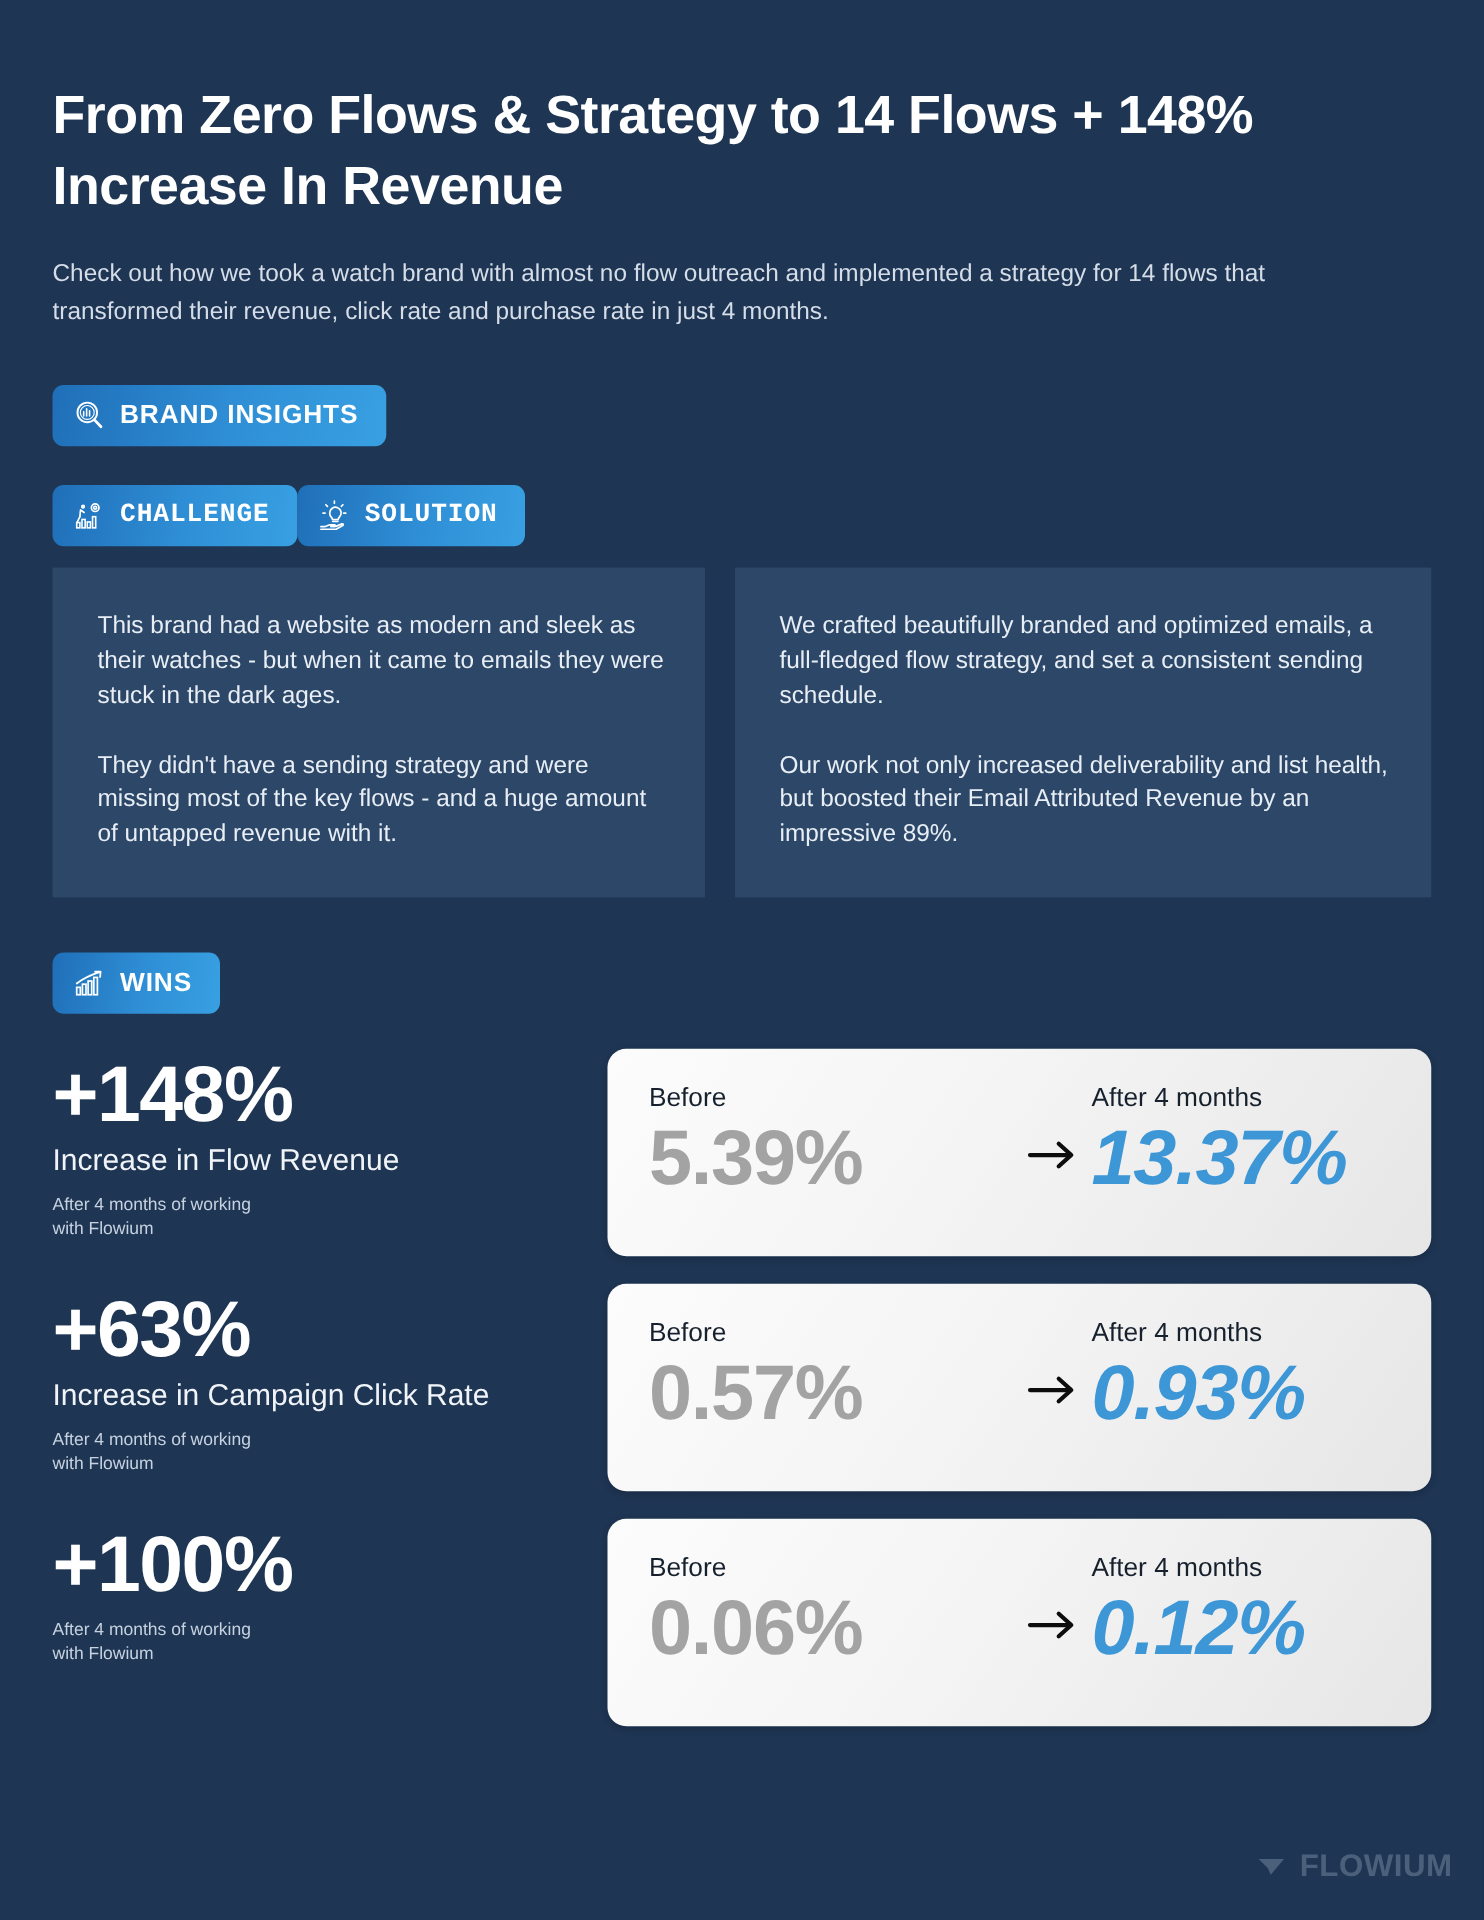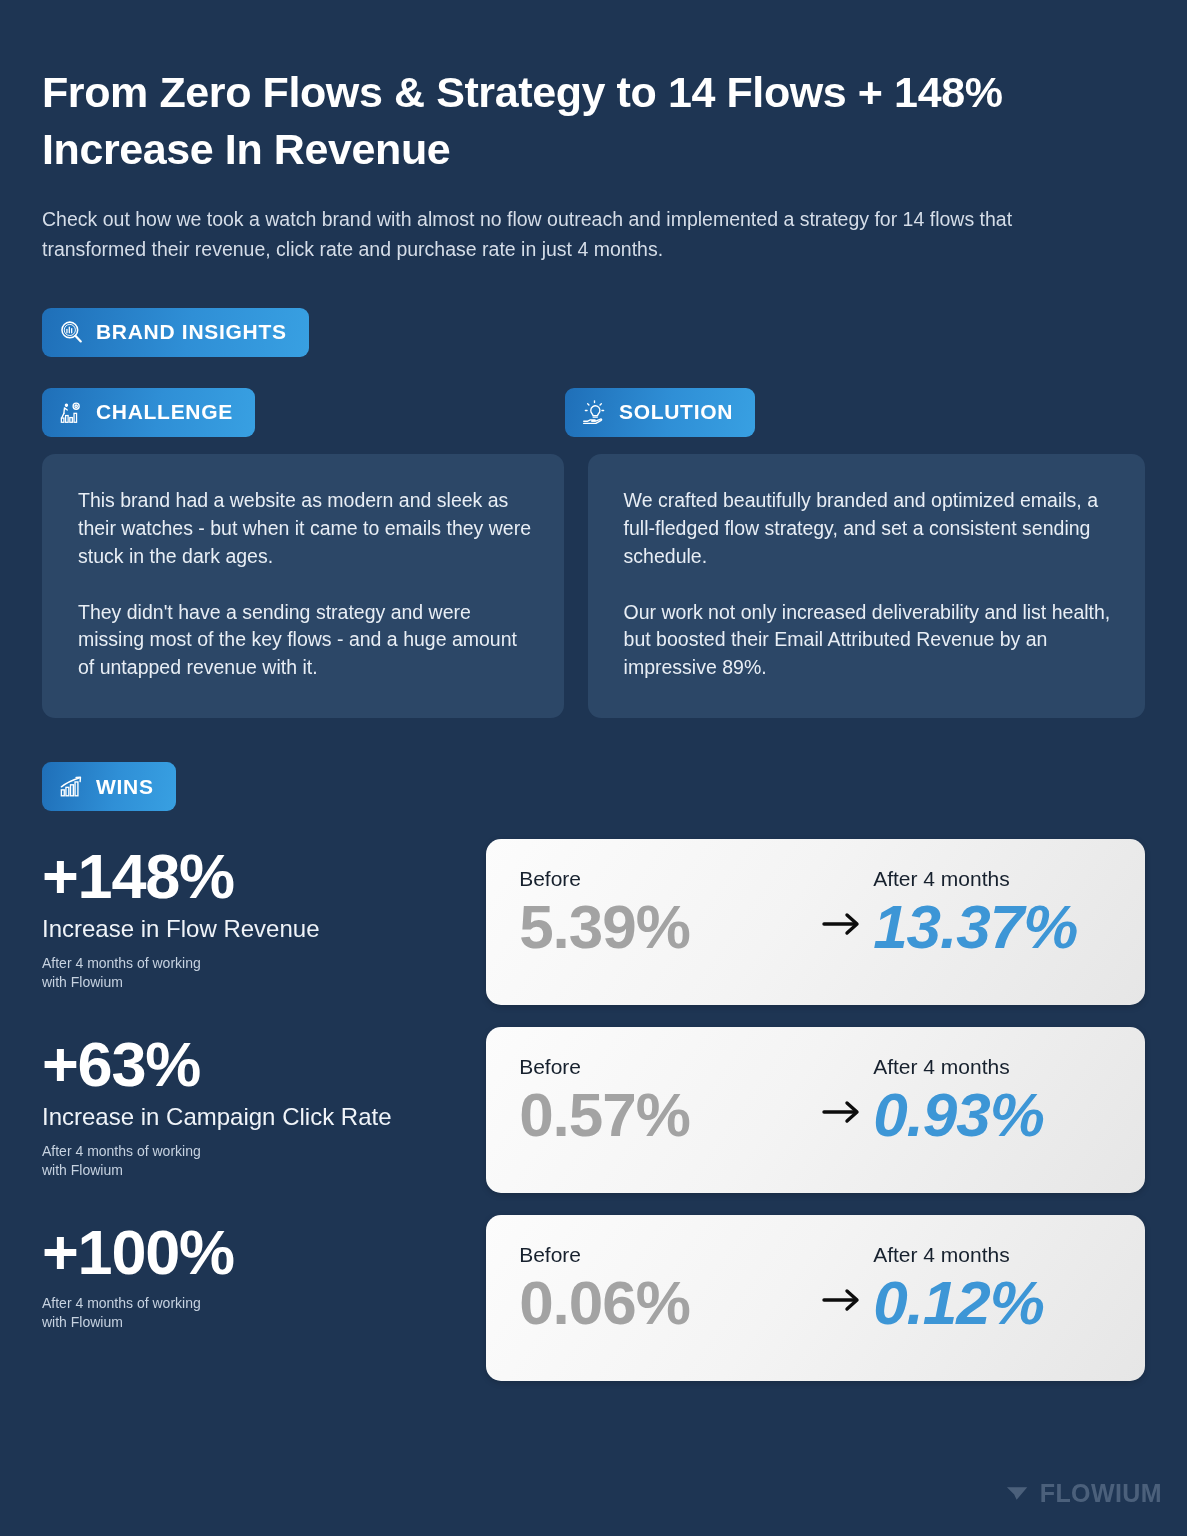--- a/index.html
+++ b/index.html
@@ -75,31 +75,31 @@
     font-size: 19px;
     line-height: 1.62;
     color: #eef3f8;
   }
   .insights-panel .line b { font-weight: 700; color: #ffffff; }
   .insights-panel .line span.val { font-weight: 400; color: #e3eaf2; }
 
   
   .cs-badges {
     display: flex;
-    gap: 310px;
     margin-top: 31px;
+    font-family: Liberation Mono, monospace;
   }
   .cs-row {
     display: flex;
     gap: 24px;
     margin-top: 17px;
   }
   .cs-panel {
     background: #2c4767;
-    border-radius: 13px;
+    border-radius: 1px;
     padding: 33px 32px 36px 36px;
     width: 524px;
     min-height: 253px;
   }
   .cs-panel.right { width: 560px; }
   .cs-panel p {
     font-size: 19.5px;
     line-height: 1.43;
     color: #e8eef5;
   }

